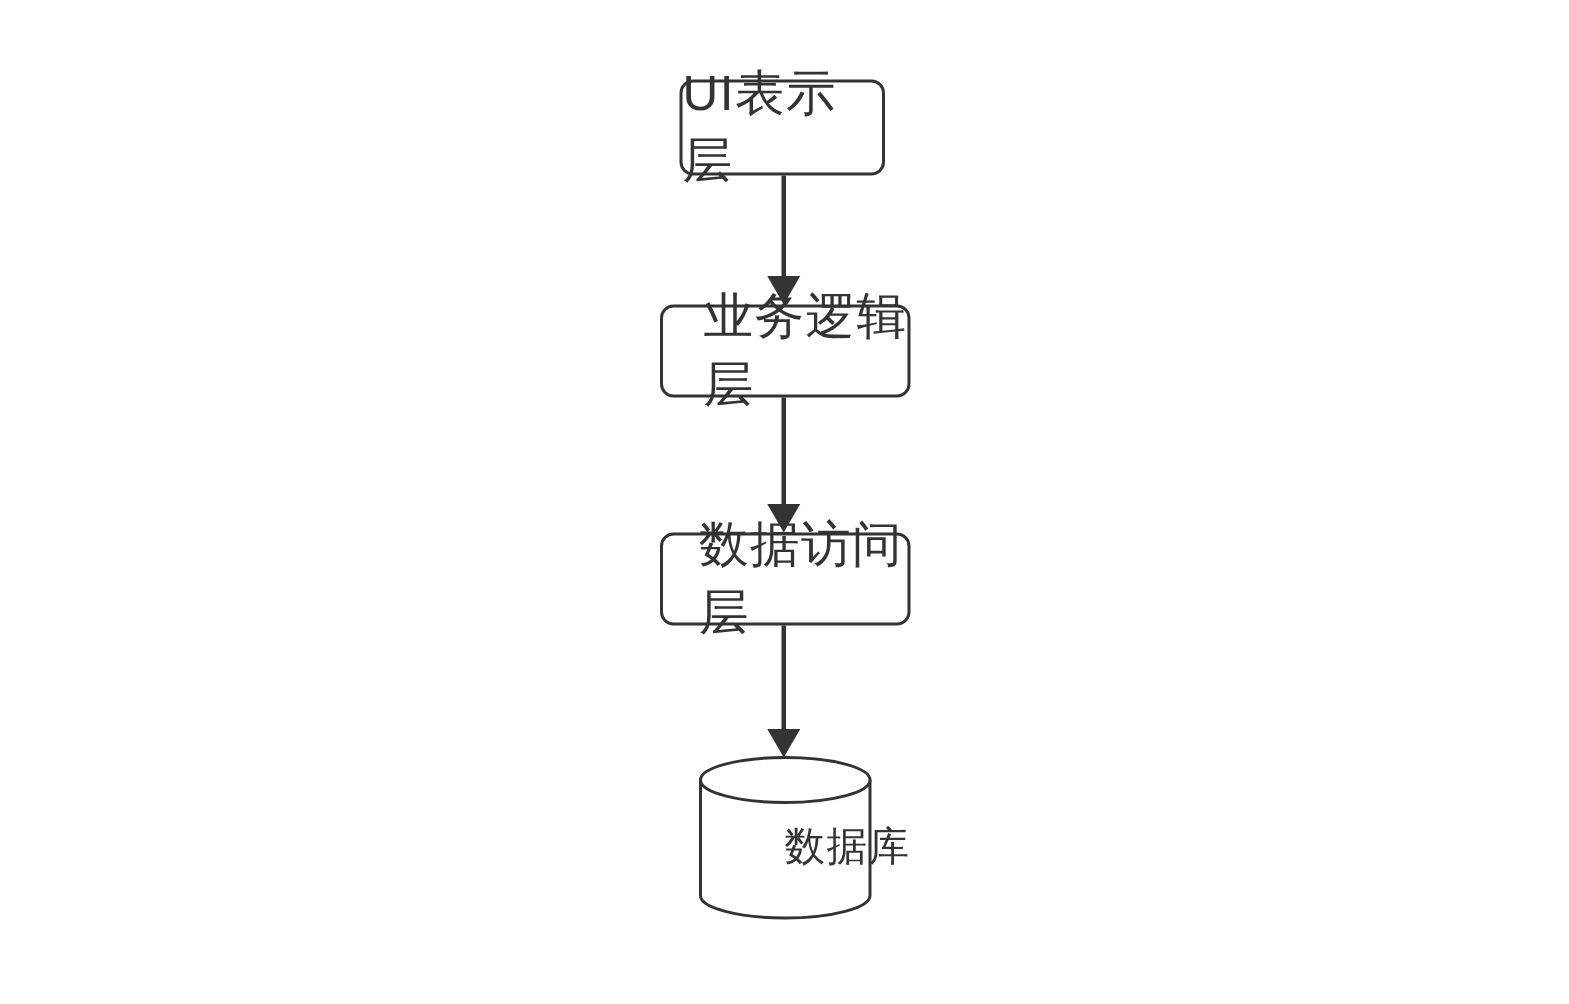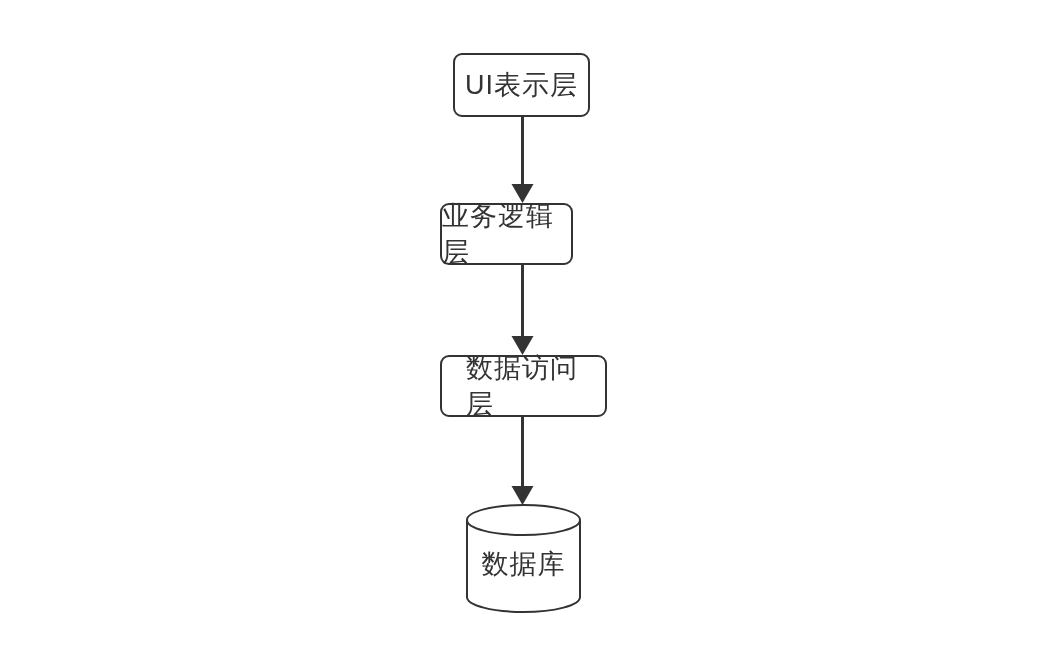--- a/index.html
+++ b/index.html
@@ -26,38 +26,38 @@
   .node {
     position: absolute;
     box-sizing: border-box;
     display: flex;
     align-items: center;
     justify-content: center;
     border: 2px solid var(--stroke, #333333);
     border-radius: 9px;
     background: #ffffff;
     color: var(--text, #333333);
-    font-size: 27px;
+    font-size: 33px;
     letter-spacing: 1px;
     cursor: default;
   }
   #node-ui   { left: 453px; top: 53px;  width: 137px; height: 64px; }
-  #node-biz  { left: 440px; top: 203px; width: 133px; height: 62px; }
+  #node-biz  { left: 440px; top: 203px; width: 167px; height: 62px; padding-left: 27px; }
   #node-dal  { left: 440px; top: 355px; width: 167px; height: 62px; padding-left: 24px; }
   .cylinder-hit {
     position: absolute;
     left: 465px; top: 503px; width: 117px; height: 112px;
     background: transparent;
   }
   .cyl-label {
     position: absolute;
     left: 440px;
     top: 546px;
     width: 167px;
-    text-align: center;
+    text-align: right;
     font-size: 27px;
     letter-spacing: 1px;
     color: var(--text, #333333);
   }
   .arrow-line {
     stroke: var(--stroke, #333333);
     stroke-width: 3;
   }
   .arrow-head {
     fill: var(--stroke, #333333);

